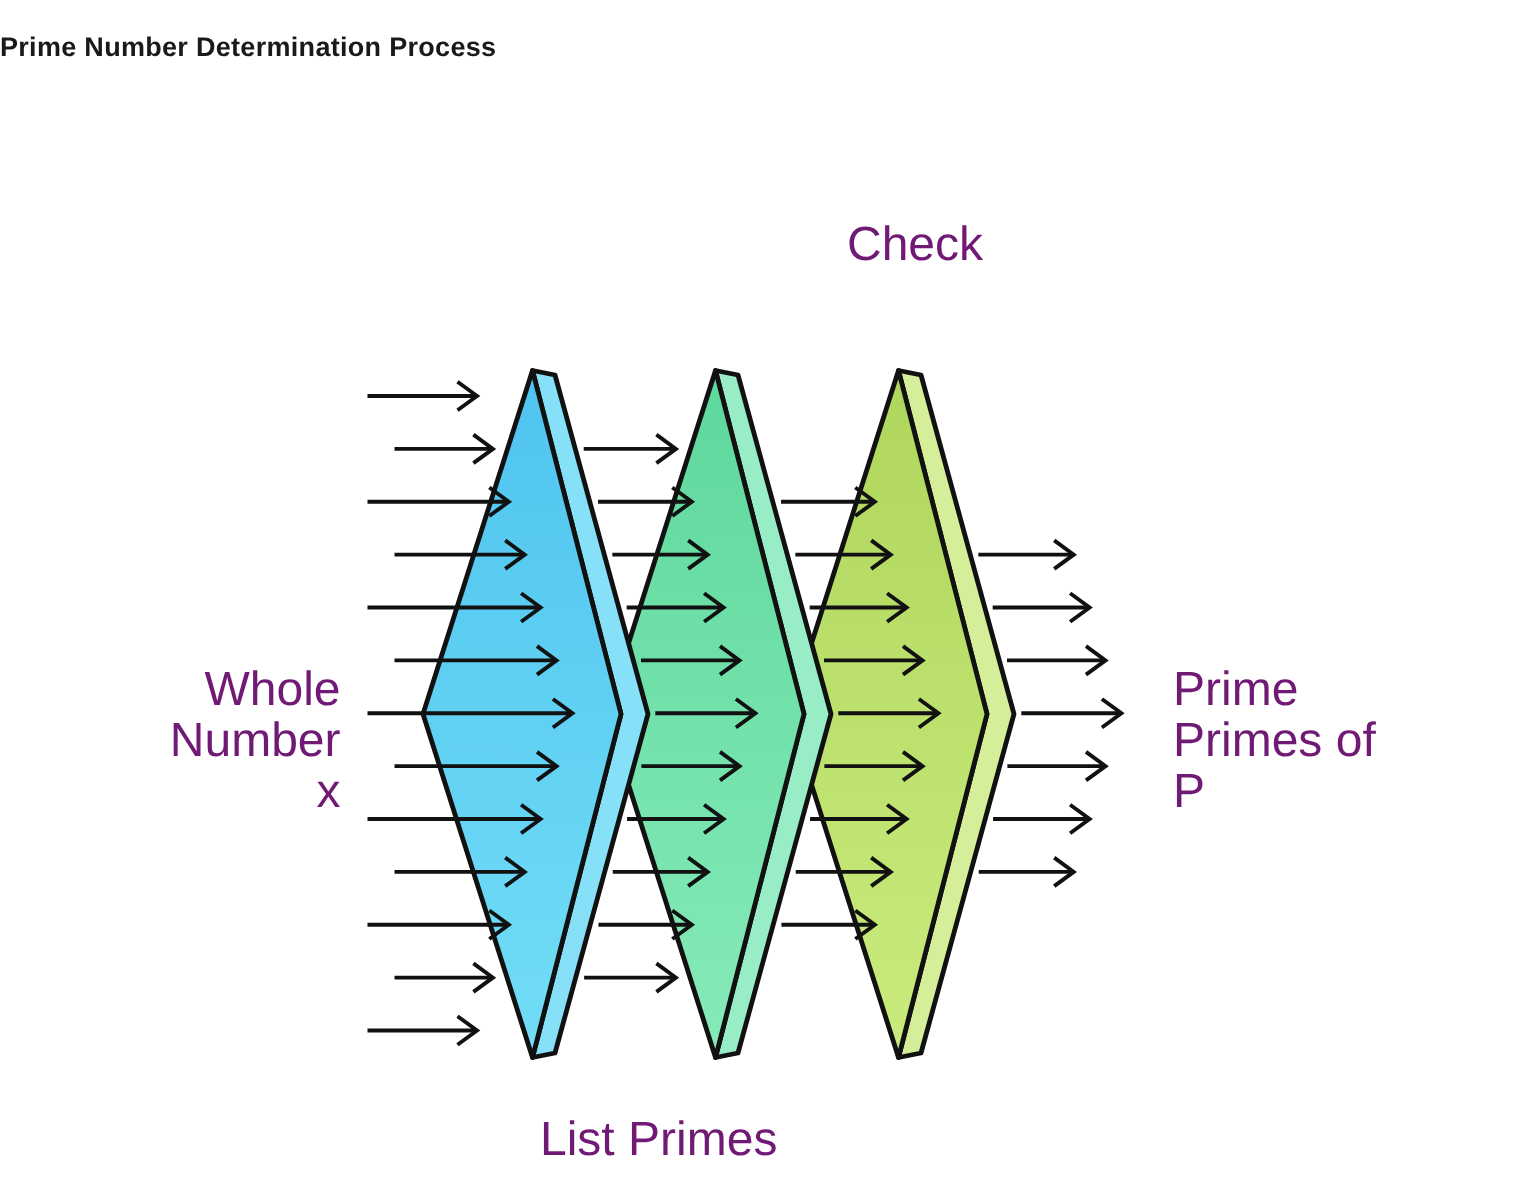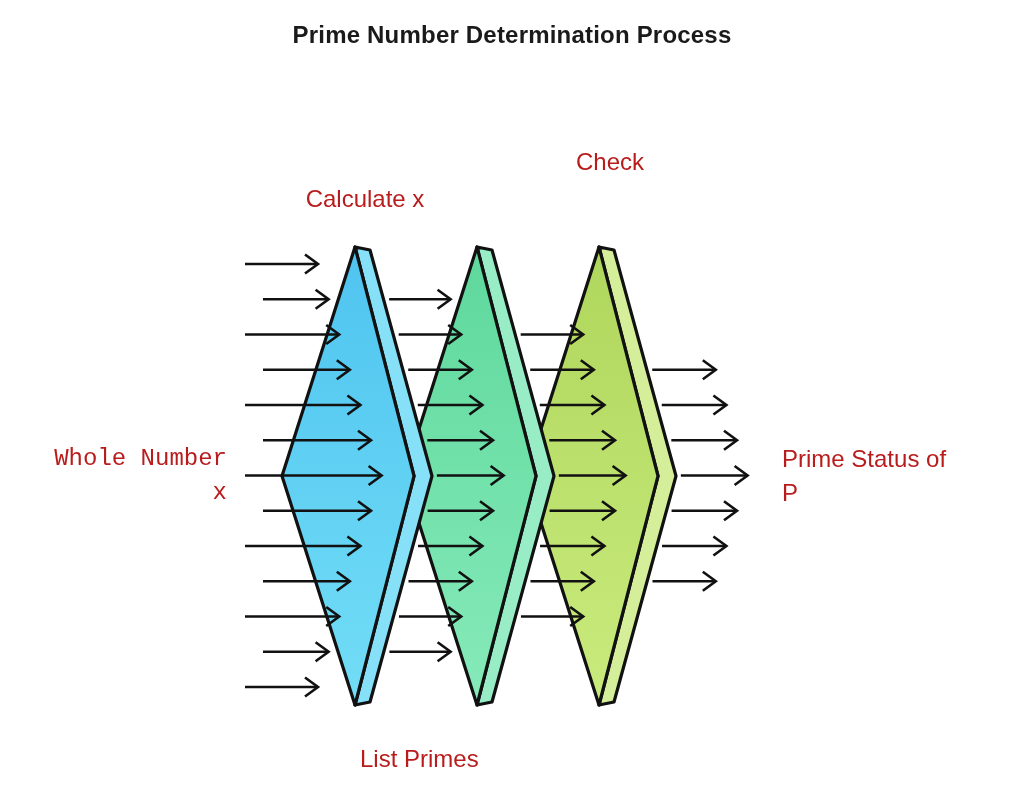--- a/index.html
+++ b/index.html
@@ -7,37 +7,36 @@
     position:relative;
     width:1024px;height:794px;
     background:#ffffff;
     font-family:"Liberation Sans",sans-serif;
     color:#1a1a1a;
     overflow:hidden;
   }
   #figure-svg{position:absolute;left:0;top:0;}
   .lbl{
     position:absolute;
-    font-size:24px;
+    font-size:32px;
     line-height:34px;
-    color:#b91c1c;
+    color:#701a75;
     white-space:normal;
   }
   .lbl span{display:block;}
   #title{
     position:absolute;
     left:0;right:0;top:21px;
-    text-align:center;
-    font-size:24px;
+    font-size:18px;
     font-weight:700;
     letter-spacing:0.2px;
   }
   #lbl-stage1{left:240px;top:182px;width:250px;text-align:center;}
   #lbl-stage2{left:525px;top:144px;width:170px;text-align:center;line-height:36px;}
-  #lbl-input{left:47px;top:442px;width:180px;text-align:right;font-family:Liberation Mono, monospace;}
+  #lbl-input{left:47px;top:442px;width:180px;text-align:right;}
   #lbl-output{left:782px;top:442px;width:185px;text-align:left;}
   #lbl-stage3{left:360px;top:742px;width:250px;text-align:left;}
 </style>
 </head>
 <body>
 
 <div id="stage">
 
   <svg id="figure-svg" width="1024" height="794" viewBox="0 0 1024 794">
       <defs>
@@ -141,35 +140,32 @@
         <polyline points="724,501.25 737,510.75 724,520.25" fill="none" stroke="#111111" stroke-width="2.6" stroke-linejoin="miter"></polyline>
         <line x1="662.0480349344978" y1="546" x2="726.4" y2="546" stroke="#111111" stroke-width="2.6"></line>
         <polyline points="713.4,536.5 726.4,546 713.4,555.5" fill="none" stroke="#111111" stroke-width="2.6" stroke-linejoin="miter"></polyline>
         <line x1="652.5043668122271" y1="581.25" x2="715.8" y2="581.25" stroke="#111111" stroke-width="2.6"></line>
         <polyline points="702.8,571.75 715.8,581.25 702.8,590.75" fill="none" stroke="#111111" stroke-width="2.6" stroke-linejoin="miter"></polyline>
       </g>
     </svg>
 
   <div id="title">Prime Number Determination Process</div>
 
-  <div id="lbl-stage1" class="lbl">
-    <span>Calculate x</span>
-  </div>
 
   <div id="lbl-stage2" class="lbl">
     <span>Check</span>
   </div>
 
   <div id="lbl-input" class="lbl">
     <span>Whole Number</span>
     <span>x</span>
   </div>
 
   <div id="lbl-output" class="lbl">
-    <span>Prime Status of</span>
+    <span>Prime Primes of</span>
     <span>P</span>
   </div>
 
   <div id="lbl-stage3" class="lbl">
     <span>List Primes</span>
   </div>
 
 </div>
 
 </body></html>

